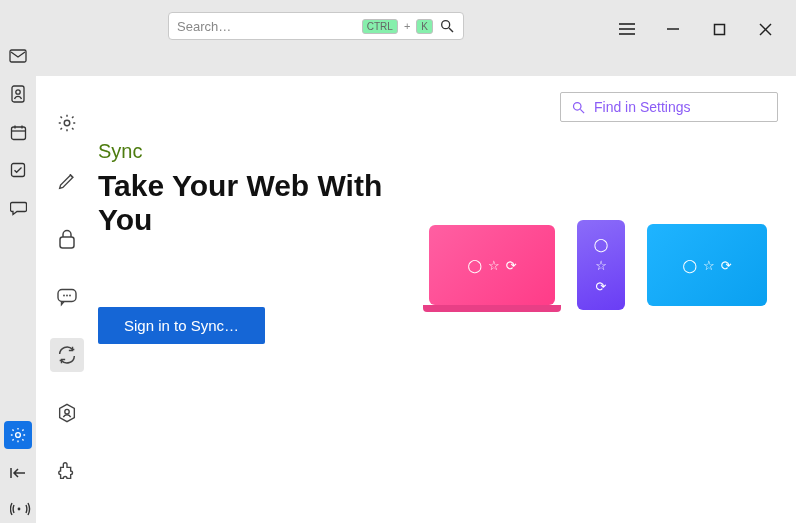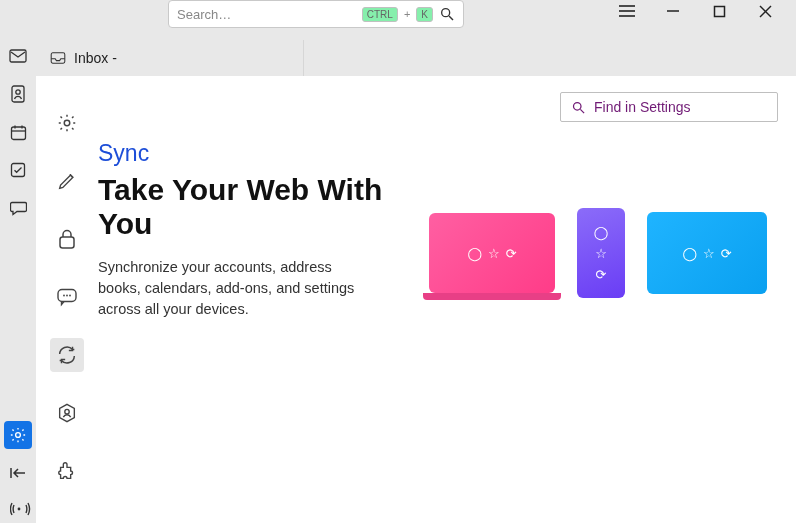--- a/index.html
+++ b/index.html
@@ -1,18 +1,18 @@
 <!DOCTYPE html>
 <html><head>
 <meta charset="utf-8">
 <style>
 * { margin: 0; padding: 0; box-sizing: border-box; font-family: "Segoe UI", Arial, sans-serif; }
 html, body { width: 796px; height: 523px; overflow: hidden; background: #e8e8e8; }
 
-.titlebar { height: 40px; display: flex; align-items: flex-start; background: #e8e8e8; }
+.titlebar { height: 40px; display: flex; align-items: flex-end; background: #e8e8e8; }
 .titlebar .search-wrap { margin-left: 168px; }
 .searchbox { display: flex; align-items: center; width: 296px; height: 28px; background: #fff; border: 1px solid #c9c9c9; border-radius: 4px; padding: 0 8px; gap: 6px; }
 .searchbox input { flex: 1; border: none; outline: none; font-size: 13px; background: transparent; color: #555; }
 .searchbox input::placeholder { color: #888; }
 .kbd { font-size: 10px; border: 1px solid #c0c0c0; border-radius: 3px; padding: 1px 4px; color: #666; background: #86efac; }
 .kbd-plus { font-size: 11px; color: #888; }
 .search-glass { width: 16px; height: 16px; color: #333; }
 
 .win-controls { margin-left: auto; display: flex; align-items: center; gap: 24px; padding-right: 20px; }
 .win-btn { width: 22px; height: 22px; display: flex; align-items: center; justify-content: center; color: #222; }
@@ -35,25 +35,25 @@
 .tab-icon { width: 16px; height: 16px; color: #333; }
 
 .content { flex: 1; background: #fff; display: flex; }
 
 .settings-rail { width: 62px; display: flex; flex-direction: column; align-items: center; padding-top: 30px; gap: 24px; }
 .srail-item { width: 34px; height: 34px; border-radius: 4px; display: flex; align-items: center; justify-content: center; color: #444; }
 .srail-item.selected { background: #e6e6e6; }
 
 .page { flex: 1; padding: 16px 18px 0 0; position: relative; }
 .find-wrap { display: flex; justify-content: flex-end; }
-.find-box { width: 218px; height: 30px; border: 1px solid #bfbfbf; border-radius: 2px; display: flex; align-items: center; gap: 8px; padding: 0 10px; color: #701a75; font-size: 14px; }
+.find-box { width: 218px; height: 30px; border: 1px solid #bfbfbf; border-radius: 2px; display: flex; align-items: center; gap: 8px; padding: 0 10px; color: #8b5cf6; font-size: 14px; }
 
 .sync-body { padding: 18px 0 0 0; display:flex; gap: 20px;}
 .sync-text { width: 300px; }
-.sync-h1 { font-size: 23px; color: #1d4ed8; font-weight: 400; margin-bottom: 6px;}
+.sync-h1 { font-size: 20px; color: #4d7c0f; font-weight: 400; margin-bottom: 6px;}
 .sync-h2 { font-size: 30px; font-weight: 700; color: #111; margin-bottom: 16px;}
 .sync-p { font-size: 14.5px; color: #333; line-height: 1.45; max-width: 270px; }
 
 .signin-btn { margin-top: 54px; background: #1566d6; color:#fff; border:none; padding: 10px 26px; font-size: 15px; border-radius: 2px; cursor:pointer; }
 
 .devices { flex:1; display:flex; align-items:center; justify-content:center; gap: 22px; margin-top: 46px; position:relative;}
 .dev { border-radius: 6px; display:flex; align-items:center; justify-content:center; color:#fff; }
 .dev.laptop { width: 126px; height: 80px; background: linear-gradient(135deg,#ff5fa2,#ff3c88); position:relative;}
 .dev.laptop::after{content:"";position:absolute;bottom:-7px;left:-6px;right:-6px;height:7px;background:#e83f86;border-radius:0 0 4px 4px;}
 .dev.phone { width: 48px; height: 90px; background: linear-gradient(160deg,#8b6cf9,#6a3df5); }
@@ -166,27 +166,20 @@
             <circle cx="9" cy="8" r="1.4" fill="currentColor" stroke="none"></circle>
             <path d="M14 4a10 10 0 010 8M16 2a13 13 0 010 12" transform="translate(2 0)"></path>
           </svg>
       </div>
     </div>
   </div>
 
   <div class="main">
 
     <div class="tabbar">
-      <div class="tab inbox">
-        <svg class="tab-icon" viewBox="0 0 20 16" fill="none" stroke="currentColor" stroke-width="1.3">
-            <rect x="1.5" y="1.5" width="17" height="13" rx="2"></rect>
-            <path d="M1.5 9h5l1.5 2.3h4L13.5 9h5"></path>
-          </svg>
-        <span>Inbox -</span>
-      </div>
     </div>
 
     <div class="content">
 
       <div class="settings-rail">
         <div class="srail-item">
           <svg width="22" height="22" viewBox="0 0 24 24" fill="none" stroke="currentColor" stroke-width="1.6">
               <circle cx="12" cy="12" r="3"></circle>
               <path d="M12 3v2.2M12 18.8V21M4.9 4.9l1.6 1.6M17.5 17.5l1.6 1.6M3 12h2.2M18.8 12H21M4.9 19.1l1.6-1.6M17.5 6.5l1.6-1.6"></path>
             </svg>
@@ -240,21 +233,21 @@
                 <line x1="15" y1="15" x2="21" y2="21"></line>
               </svg>
             <span>Find in Settings</span>
           </div>
         </div>
 
         <div class="sync-body">
           <div class="sync-text">
             <div class="sync-h1">Sync</div>
             <div class="sync-h2">Take Your Web With You</div>
-            <p class="sync-p">Synchronize your accounts, address books, calendars, add-ons, and settings across all your devices.</p>
+            <button class="signin-btn">Sign in to Sync…</button>
           </div>
 
           <div class="devices">
             <div class="ring r1"></div>
             <div class="ring r2"></div>
             <div class="dev laptop">
               <div class="dev-icons">
                   <span>◯</span>
                   <span>☆</span>
                   <span>⟳</span>

